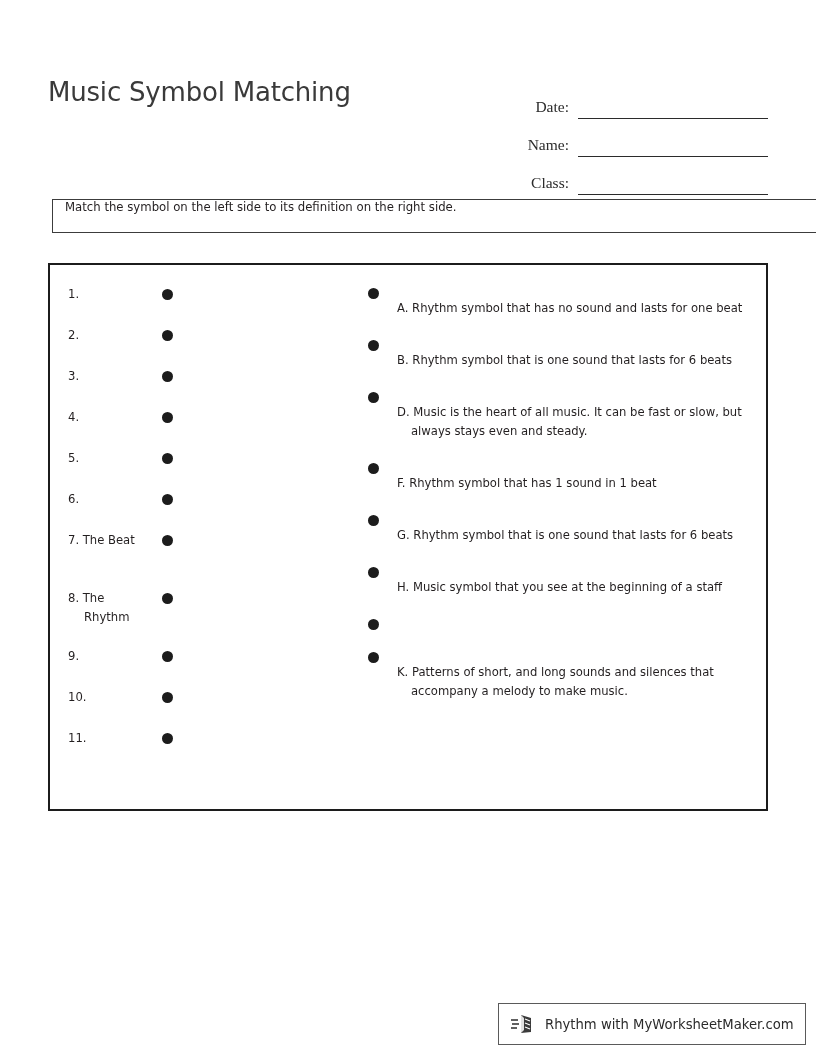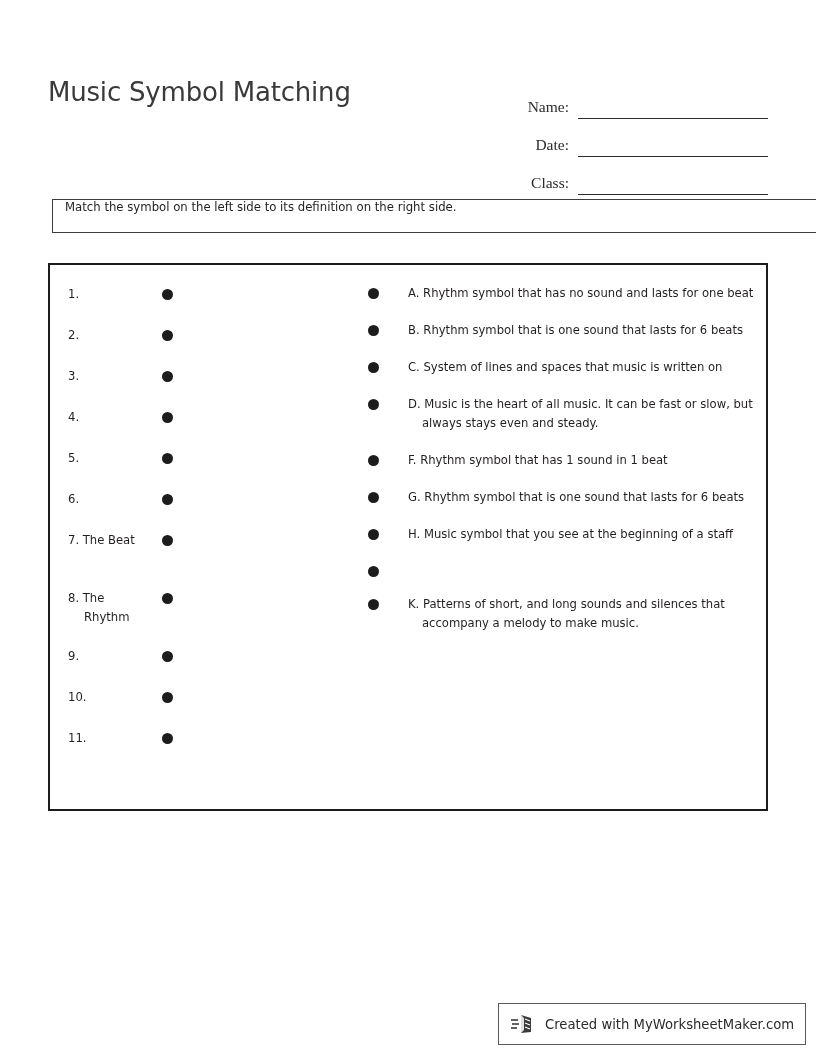--- a/index.html
+++ b/index.html
@@ -133,20 +133,21 @@
     position: absolute;
     left: 318px;
     top: 19px;
     width: 386px;
   }
   .right-item {
     position: relative;
     display: flex;
     align-items: flex-start;
     margin-bottom: 18px;
+    flex-direction: column;
   }
   .right-item .dot {
     flex: 0 0 auto;
     margin-top: 4px;
   }
   .right-item-text {
     margin-left: 29px;
     font-size: 11.6px;
     line-height: 19px;
     color: #231f20;
@@ -190,25 +191,25 @@
   }
 </style>
 </head>
 <body>
 
 <div class="header">
   <div class="worksheet-title">Music Symbol Matching</div>
 
   <div class="info-fields">
     <div class="info-row">
-      <span class="info-label">Name:</span>
+      <span class="info-label">Date:</span>
       <span class="info-line"></span>
     </div>
     <div class="info-row">
-      <span class="info-label">Date:</span>
+      <span class="info-label">Name:</span>
       <span class="info-line"></span>
     </div>
     <div class="info-row">
       <span class="info-label">Class:</span>
       <span class="info-line"></span>
     </div>
   </div>
 </div>
 
 <div class="instruction-box">
@@ -264,24 +265,20 @@
         </div>
       </div>
     <div class="right-col" id="right-col">
         <div class="right-item">
           <span class="dot"></span>
           <div class="right-item-text">A. Rhythm symbol that has no sound and lasts for one beat</div>
         </div>
         <div class="right-item">
           <span class="dot"></span>
           <div class="right-item-text">B. Rhythm symbol that is one sound that lasts for 6 beats</div>
-        </div>
-        <div class="right-item">
-          <span class="dot"></span>
-          <div class="right-item-text">C. System of lines and spaces that music is written on</div>
         </div>
         <div class="right-item">
           <span class="dot"></span>
           <div class="right-item-text">D. Music is the heart of all music. It can be fast or slow, but always stays even and steady.</div>
         </div>
         <div class="right-item">
           <span class="dot"></span>
           <div class="right-item-text">F. Rhythm symbol that has 1 sound in 1 beat</div>
         </div>
         <div class="right-item">
@@ -307,14 +304,14 @@
   <span class="footer-logo">
     <svg width="26" height="22" viewBox="0 0 26 22" xmlns="http://www.w3.org/2000/svg">
       <line x1="0" y1="7" x2="7" y2="7" stroke="#3a3a3a" stroke-width="1.6"></line>
       <line x1="1" y1="11" x2="8" y2="11" stroke="#3a3a3a" stroke-width="1.6"></line>
       <line x1="0" y1="15" x2="6" y2="15" stroke="#3a3a3a" stroke-width="1.6"></line>
       <path d="M10 2 L20 5 L20 19 L10 20 Z" fill="#3a3a3a"></path>
       <path d="M10 2 L10 20 L13 17 L13 5 Z" fill="#ffffff" opacity="0.85"></path>
       <path d="M14 6 L19 8 M14 10 L19 12 M14 14 L19 16" stroke="#ffffff" stroke-width="1.1" fill="none"></path>
     </svg>
   </span>
-  <span class="footer-text">Created with MyWorksheetMaker.com</span>
+  <span class="footer-text">Rhythm with MyWorksheetMaker.com</span>
 </div>
 
 </body></html>

